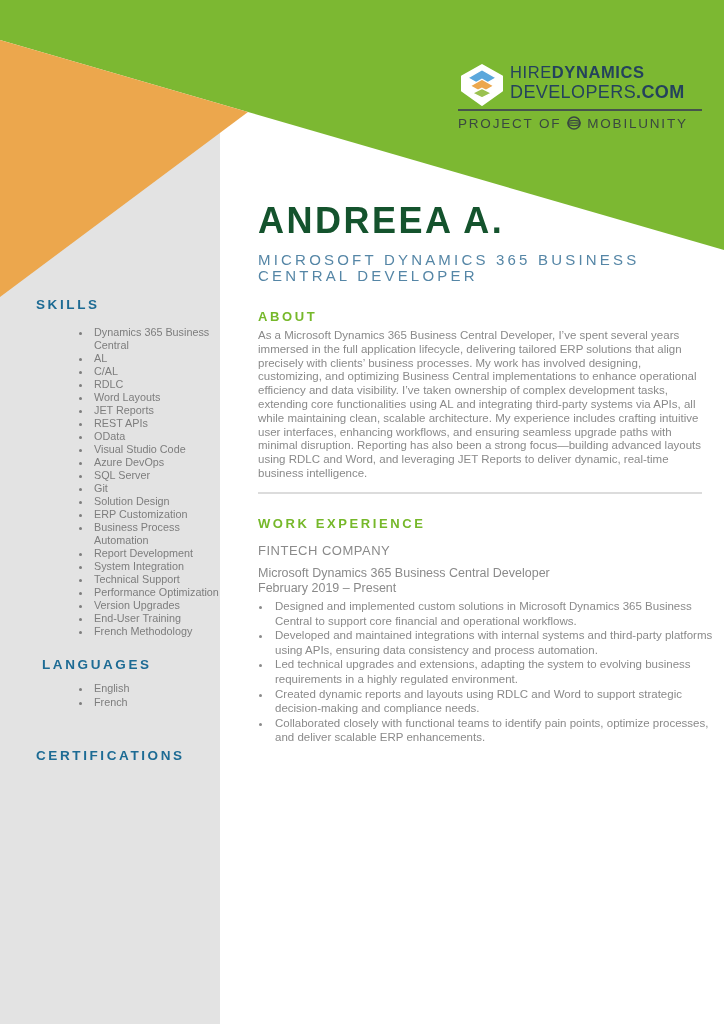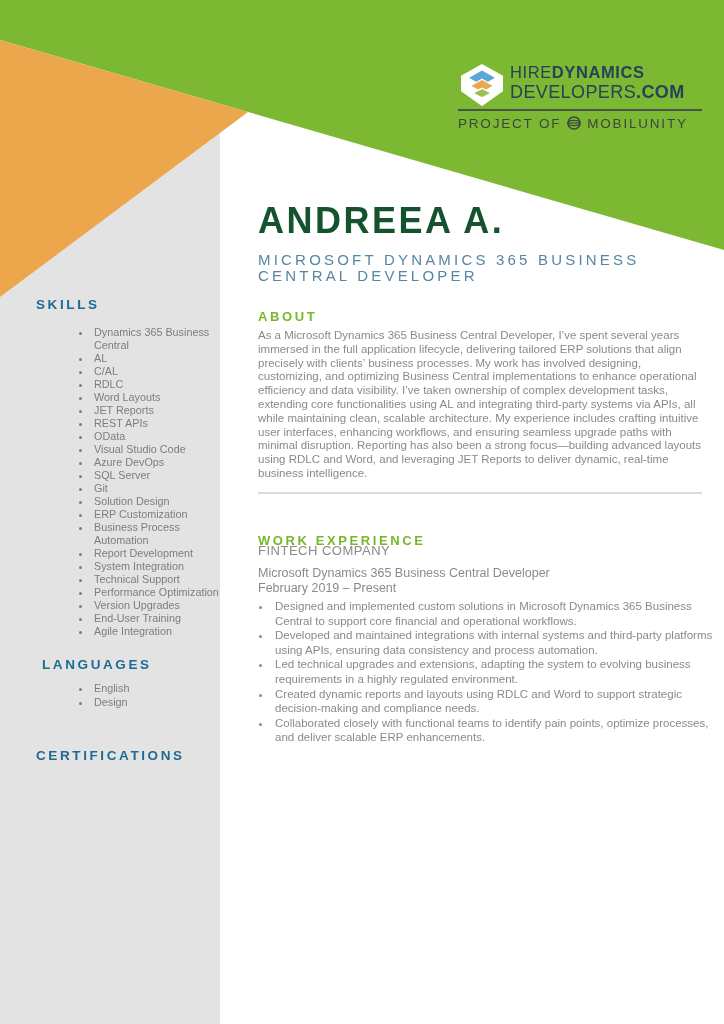--- a/index.html
+++ b/index.html
@@ -28,21 +28,21 @@
   
   .name{position:absolute;left:258px;top:203px;font-size:36px;font-weight:600;
     letter-spacing:2.5px;color:#14532d;line-height:1;}
   .subtitle{position:absolute;left:258px;top:252px;width:460px;font-size:15px;
     letter-spacing:3.2px;color:#5586a6;line-height:16px;}
   .sec-heading{font-size:13px;font-weight:700;letter-spacing:2.6px;color:#76b82a;line-height:1;}
   .about-heading{position:absolute;left:258px;top:310px;}
   .about-text{position:absolute;left:258px;top:329px;width:448px;font-size:11.5px;
     line-height:13.8px;color:#8a8a8a;}
   .divider{position:absolute;left:258px;top:492px;width:444px;height:2px;background:#dcdcdc;}
-  .work-heading{position:absolute;left:258px;top:517px;margin-top:17px;}
+  .work-heading{position:absolute;left:258px;top:517px;}
   .company{position:absolute;left:258px;top:543px;font-size:13px;letter-spacing:.5px;color:#8a8a8a;}
   .role-block{position:absolute;left:258px;top:566px;font-size:12.5px;line-height:15px;color:#8a8a8a;}
   .job-bullets{position:absolute;left:258px;top:599px;width:446px;margin:0;
     padding-left:14px;font-size:11.5px;line-height:14.6px;color:#8a8a8a;}
   .job-bullets li{padding-left:3px;}
 
   
   .side-heading{font-size:13.5px;font-weight:700;letter-spacing:2.6px;color:#1d6b94;line-height:1;}
   .skills-heading{position:absolute;left:36px;top:298px;z-index:1;}
   .side-list{position:absolute;left:36px;margin:0;padding-left:12px;list-style:disc;
@@ -126,24 +126,24 @@
       <li>Git</li>
       <li>Solution Design</li>
       <li>ERP Customization</li>
       <li>Business Process Automation</li>
       <li>Report Development</li>
       <li>System Integration</li>
       <li>Technical Support</li>
       <li>Performance Optimization</li>
       <li>Version Upgrades</li>
       <li>End-User Training</li>
-      <li>Agile Integration</li>
+      <li>French Methodology</li>
     </ul>
 
   <div class="side-heading langs-heading">LANGUAGES</div>
   <ul class="side-list langs-list">
       <li>English</li>
-      <li>Design</li>
+      <li>French</li>
     </ul>
 
   <div class="side-heading certs-heading">CERTIFICATIONS</div>
 
 </div>
 
 </body></html>

